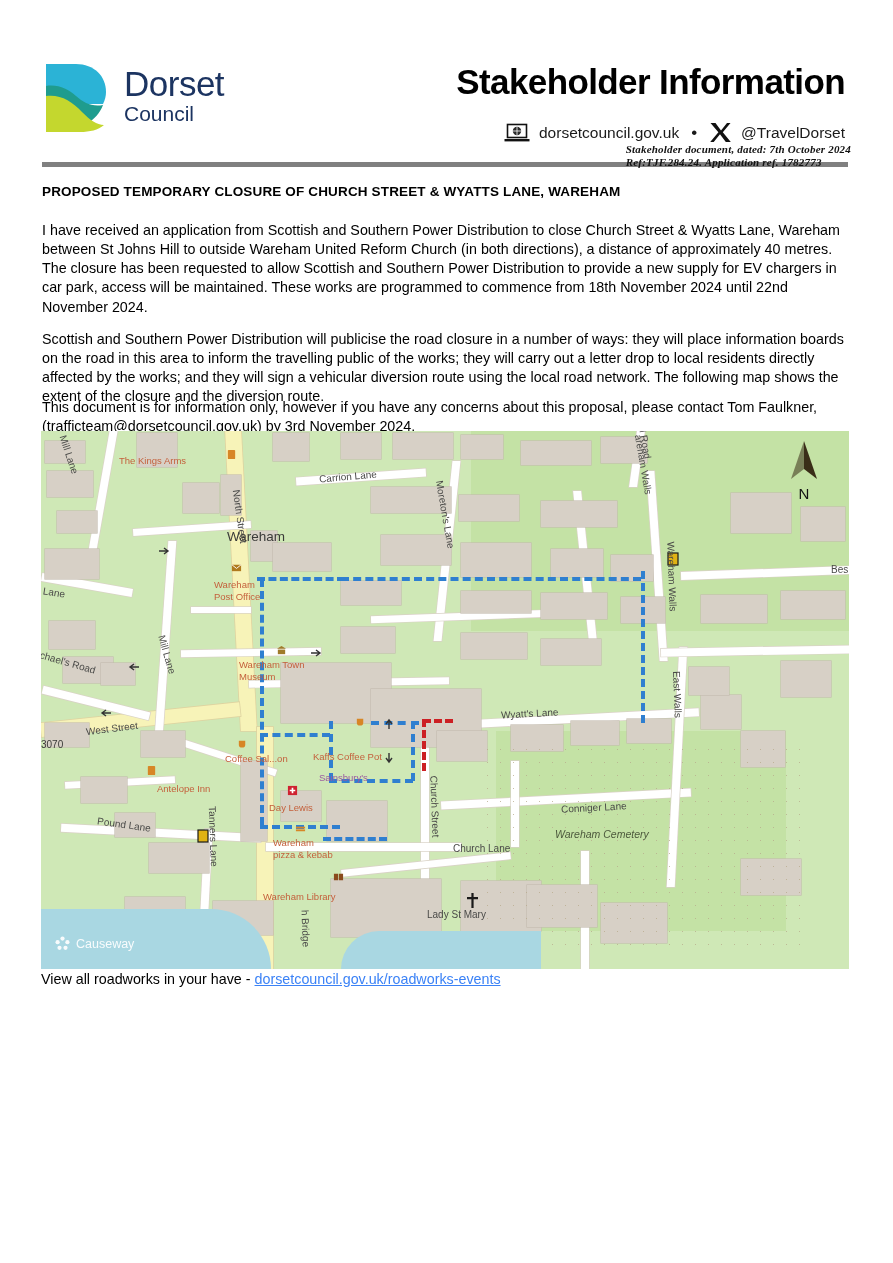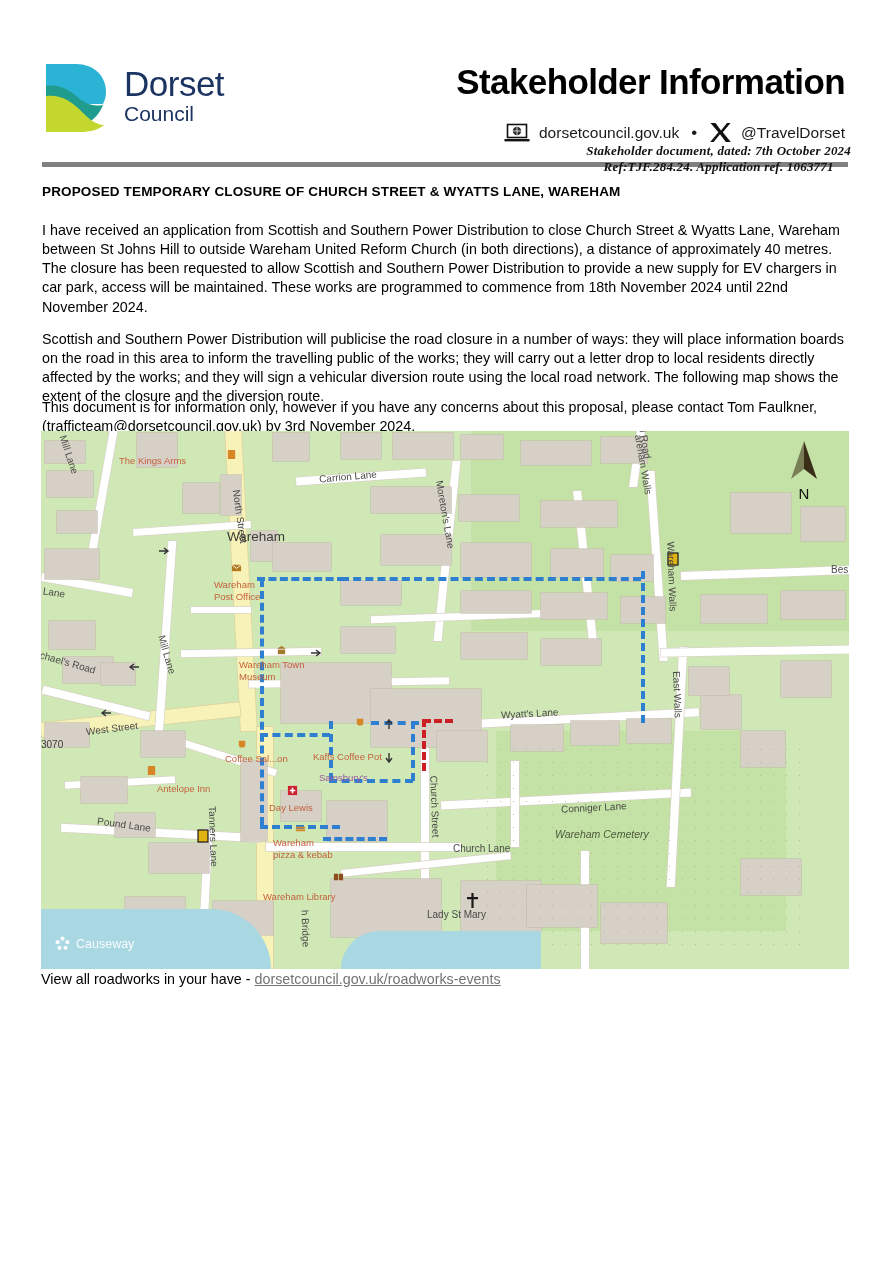--- a/index.html
+++ b/index.html
@@ -84,25 +84,25 @@
     left: 42px; top: 126px;
     width: 806px;
     height: 5px;
     background: #808080;
   }
 
   
   #refblock {
     position: absolute;
     right: 42px; top: 143px;
-    text-align: center;
+    text-align: left;
     font-family: "Liberation Serif", serif;
     font-style: italic;
     font-weight: bold;
-    font-size: 13px;
+    font-size: 11px;
     color: #111;
     line-height: 1.22;
     letter-spacing: 0.2px;
   }
 
   
   #doc-title {
     position: absolute;
     left: 42px; top: 184px;
     font-size: 13.5px;
@@ -231,21 +231,21 @@
   }
 
   
   #footer-line {
     position: absolute;
     left: 41px; top: 971px;
     font-size: 14.3px;
     white-space: nowrap;
   }
   #footer-line a {
-    color: #737373;
+    color: #3b82f6;
     text-decoration: underline;
   }
 </style>
 </head>
 <body>
 
 <div id="header">
 
   <div id="logo-block">
     <svg id="logo-mark" viewBox="0 0 72 72">
@@ -275,21 +275,21 @@
       <path d="M1.5 1 H6.5 L12 8.4 L18 1 H21.5 L13.8 10.3 L21.8 20 H16.8 L11 12.3 L4.7 20 H1.2 L9.4 10.2 Z" fill="#111"></path>
     </svg>
     <span>@TravelDorset</span>
   </div>
 
   <div id="header-rule"></div>
 </div>
 
 <div id="refblock">
   <div>Stakeholder document, dated: 7th October 2024</div>
-  <div>Ref:TJF.284.24. Application ref. 1063771</div>
+  <div>Ref:TJF.284.24. Application ref. 1782773</div>
 </div>
 
 <div id="doc-title">PROPOSED TEMPORARY CLOSURE OF CHURCH STREET &amp; WYATTS LANE, WAREHAM</div>
 <div class="para" id="para-1">I have received an application from Scottish and Southern Power Distribution to close Church Street &amp; Wyatts Lane, Wareham between St Johns Hill to outside Wareham United Reform Church (in both directions), a distance of approximately 40 metres. The closure has been requested to allow Scottish and Southern Power Distribution to provide a new supply for EV chargers in car park, access will be maintained. These works are programmed to commence from 18th November 2024 until 22nd November 2024.</div>
 <div class="para" id="para-2">Scottish and Southern Power Distribution will publicise the road closure in a number of ways: they will place information boards on the road in this area to inform the travelling public of the works; they will carry out a letter drop to local residents directly affected by the works; and they will sign a vehicular diversion route using the local road network. The following map shows the extent of the closure and the diversion route.</div>
 <div class="para" id="para-3">This document is for information only, however if you have any concerns about this proposal, please contact Tom Faulkner, (trafficteam@dorsetcouncil.gov.uk) by 3rd November 2024.</div>
 
 <div id="map">
   <div class="greenbase"></div>
 

